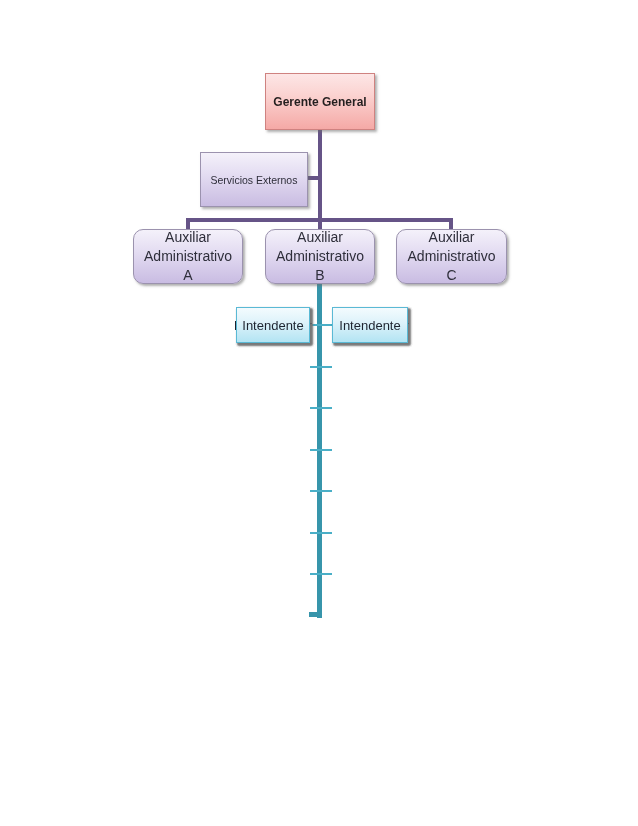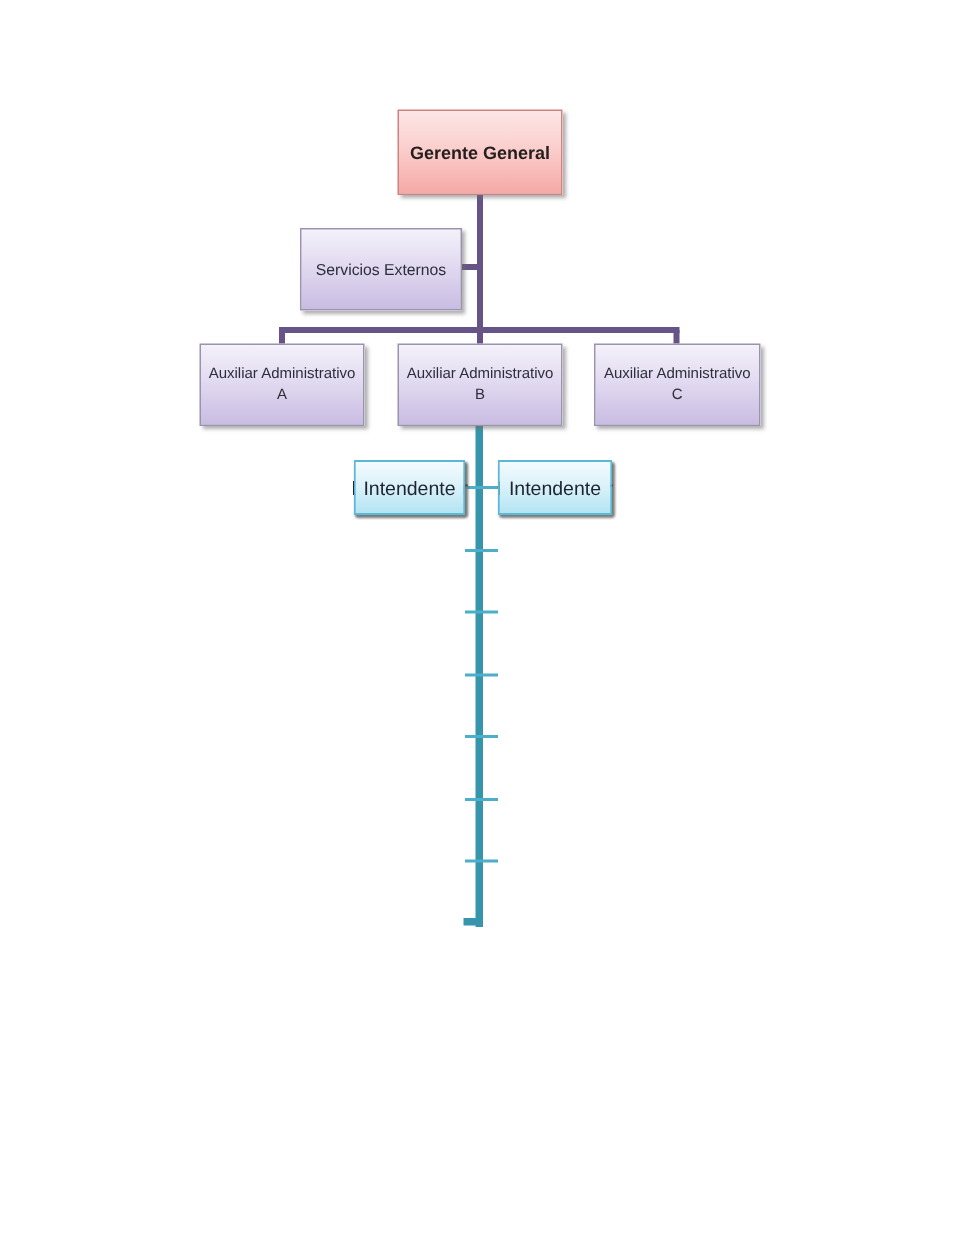--- a/index.html
+++ b/index.html
@@ -15,21 +15,21 @@
   .node-pink{
     background:linear-gradient(180deg,#fde6e6 0%,#fbd3d1 38%,#f5a9a6 100%);
     border:1px solid #cf8280;
     color:#241f1f;font-weight:bold;font-size:12px;
   }
   .node-purple{
     background:linear-gradient(180deg,#f4f1fa 0%,#e4ddf2 40%,#c9bce2 100%);
     border:1px solid #9b92ae;
     color:#2e2e3a;font-size:10.5px;
   }
-  .node-purple.small{font-size:10px;line-height:1.35;}
+  .node-purple.small{font-size:14px;line-height:1.35;border-radius:10px;}
   .node-cyan{
     background:linear-gradient(180deg,#f3fbfe 0%,#dcf2fa 45%,#b3e4f3 100%);
     border:1px solid #5ab9d5;
     color:#1e2430;font-size:13px;
     width:74px;height:36px;flex:none;
     box-shadow:1.5px 1.5px 2px rgba(120,120,120,.5);
   }
   .col{position:absolute;display:flex;flex-direction:column;gap:5.5px;}
   .col-right .node-cyan{width:76px;}
   .line{position:absolute;}

